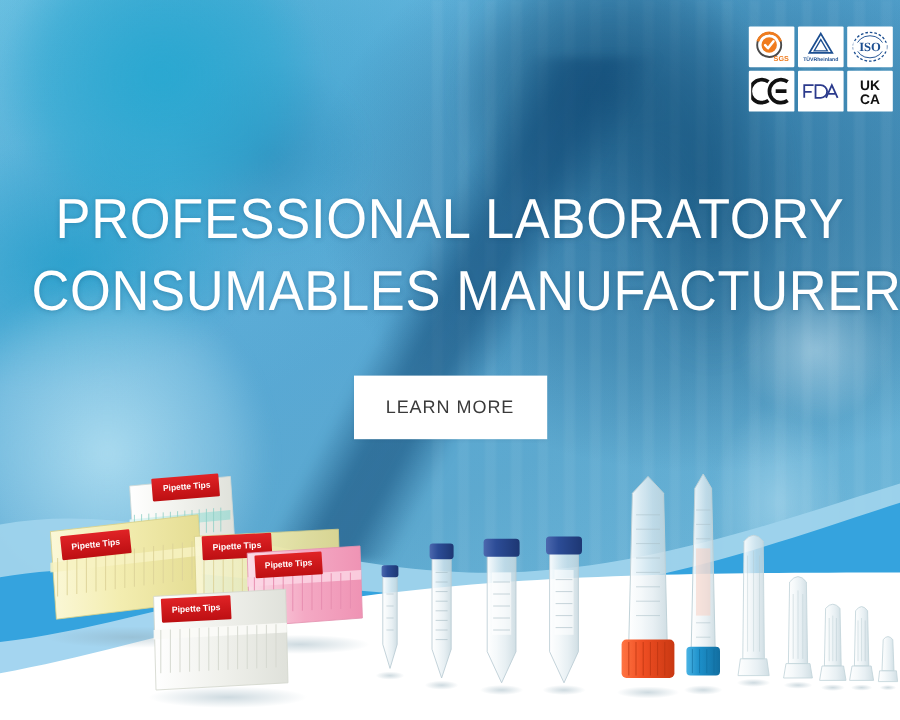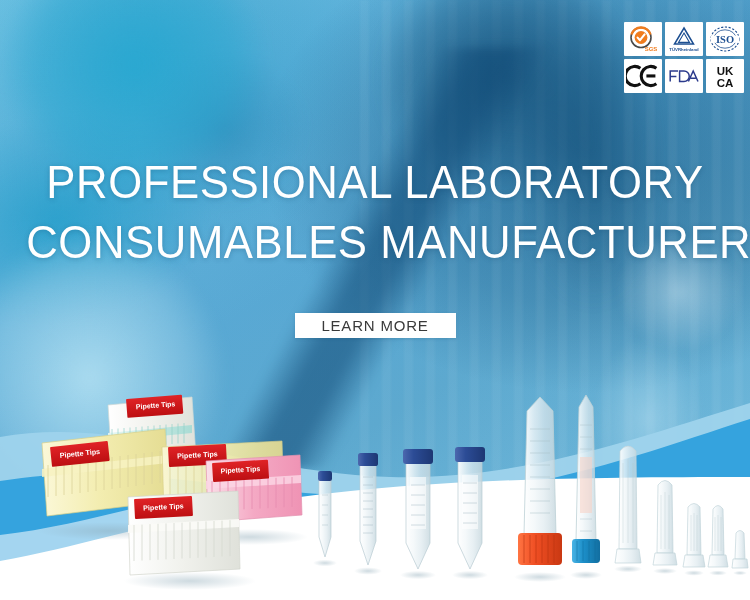--- a/index.html
+++ b/index.html
@@ -105,21 +105,21 @@
     white-space:nowrap;
   }
   .headline .l2{ display:block; }
 
   
   .cta-wrap{
     position:absolute; left:0; right:0; top:313px;
     display:flex; justify-content:center; z-index:11;
   }
   .cta{
-    width:161px; height:25px;
+    width:161px; height:53px;
     background:#ffffff;
     border:none;
     display:flex; align-items:center; justify-content:center;
     font-family:"Liberation Sans", sans-serif;
     font-size:15px; letter-spacing:0.8px;
     color:#3a3a3a;
     cursor:pointer;
     box-shadow:0 1px 3px rgba(20,70,105,0.18);
   }
 

